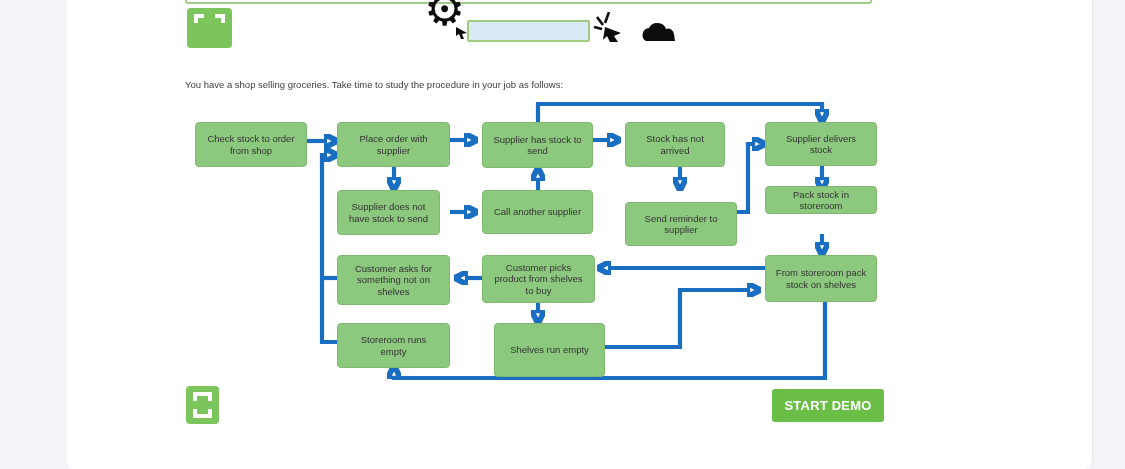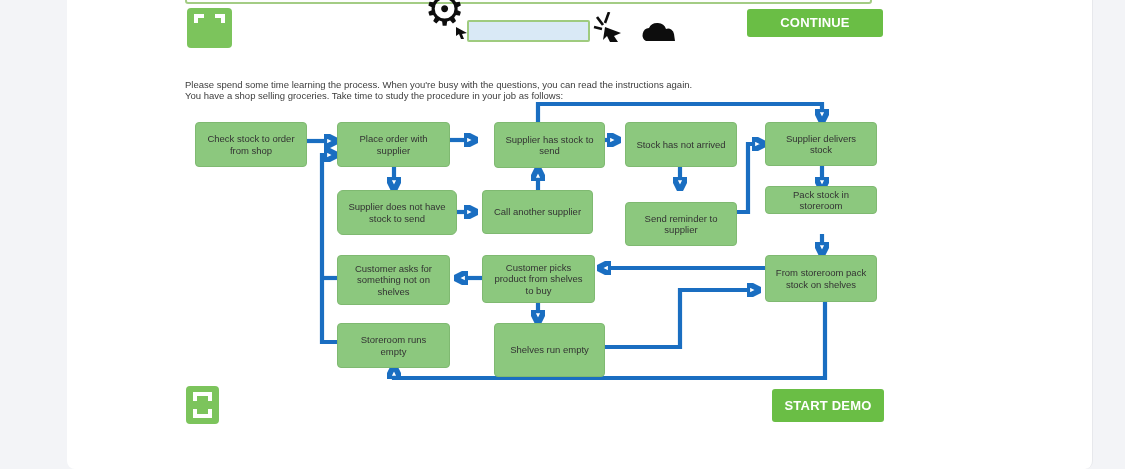--- a/index.html
+++ b/index.html
@@ -73,25 +73,23 @@
     <line x1="19" y1="0" x2="15" y2="11" stroke="#0d0d0d" stroke-width="2.6"></line>
     <line x1="4" y1="15" x2="12" y2="17" stroke="#0d0d0d" stroke-width="2.6"></line>
     <line x1="7" y1="5" x2="13" y2="13" stroke="#0d0d0d" stroke-width="2.6"></line>
     <polygon points="15,15 31,21 24,24 28,30 20,30 17,24 13,28" fill="#0d0d0d"></polygon>
   </svg>
 
   <svg class="cloud-ic" width="44" height="20" viewBox="0 0 44 20">
     <path d="M8 19 a7 7 0 0 1 3 -13 a9 8 0 0 1 17 1 a6 6 0 0 1 8 5 l1 7 z" fill="#0d0d0d"></path>
   </svg>
 
-  <button id="continue-btn" class="btn">CONTINUE</button>
 
 
   <div class="intro">
-    <div>Please spend some time learning the process. When you're busy with the questions, you can read the instructions again.</div>
     <div>You have a shop selling groceries. Take time to study the procedure in your job as follows:</div>
   </div>
 
   <div class="flow">
     <svg id="edges" width="1026" height="469" viewBox="0 0 1026 469">
       <defs>
         <marker id="arrowhead" viewBox="0 0 10 10" refX="2" refY="5" markerWidth="3.2" markerHeight="3.2" orient="auto-start-reverse">
           <path d="M0,0 L10,5 L0,10 z" fill="#1a6ec1" stroke="none"></path>
         </marker>
       </defs>
@@ -110,24 +108,24 @@
         <path d="M415,278 L398,278" marker-end="url(#arrowhead)"></path>
         <path d="M471,303 L471,313" marker-end="url(#arrowhead)"></path>
         <path d="M526,347 L613,347 L613,290 L683,290" marker-end="url(#arrowhead)"></path>
         <path d="M758,302 L758,378 L327,378 L327,376" marker-end="url(#arrowhead)"></path>
         <path d="M270,342 L255,342 L255,155 L260,155" marker-end="url(#arrowhead)"></path>
         <path d="M270,278 L253,278"></path>
       </svg>
     <div id="nodes">
         <div class="node" style="left: 128px; top: 122px; width: 112px; height: 45px;">Check stock to order from shop</div>
         <div class="node" style="left: 270px; top: 122px; width: 113px; height: 45px;">Place order with supplier</div>
-        <div class="node" style="left: 415px; top: 122px; width: 111px; height: 46px; margin-left: 12px;">Supplier has stock to send</div>
-        <div class="node" style="left: 558px; top: 122px; width: 112px; height: 45px;">Stock has not arrived</div>
+        <div class="node" style="left: 415px; top: 122px; width: 111px; height: 46px;">Supplier has stock to send</div>
+        <div class="node" style="left: 558px; top: 122px; width: 100px; height: 45px;">Stock has not arrived</div>
         <div class="node" style="left: 698px; top: 122px; width: 112px; height: 44px;">Supplier delivers stock</div>
-        <div class="node" style="left: 270px; top: 190px; width: 120px; height: 45px; border-radius: 6px;">Supplier does not have stock to send</div>
+        <div class="node" style="left: 270px; top: 190px; width: 103px; height: 45px;">Supplier does not have stock to send</div>
         <div class="node" style="left: 415px; top: 190px; width: 111px; height: 44px;">Call another supplier</div>
         <div class="node" style="left: 558px; top: 202px; width: 112px; height: 44px;">Send reminder to supplier</div>
         <div class="node" style="left: 698px; top: 186px; width: 112px; height: 28px;">Pack stock in storeroom</div>
         <div class="node" style="left: 270px; top: 255px; width: 113px; height: 50px;">Customer asks for something not on shelves</div>
         <div class="node" style="left: 415px; top: 255px; width: 113px; height: 48px;">Customer picks product from shelves to buy</div>
         <div class="node" style="left: 698px; top: 255px; width: 112px; height: 47px;">From storeroom pack stock on shelves</div>
         <div class="node" style="left: 270px; top: 323px; width: 113px; height: 45px;">Storeroom runs empty</div>
         <div class="node" style="left: 427px; top: 323px; width: 111px; height: 54px;">Shelves run empty</div>
       </div>
   </div>

